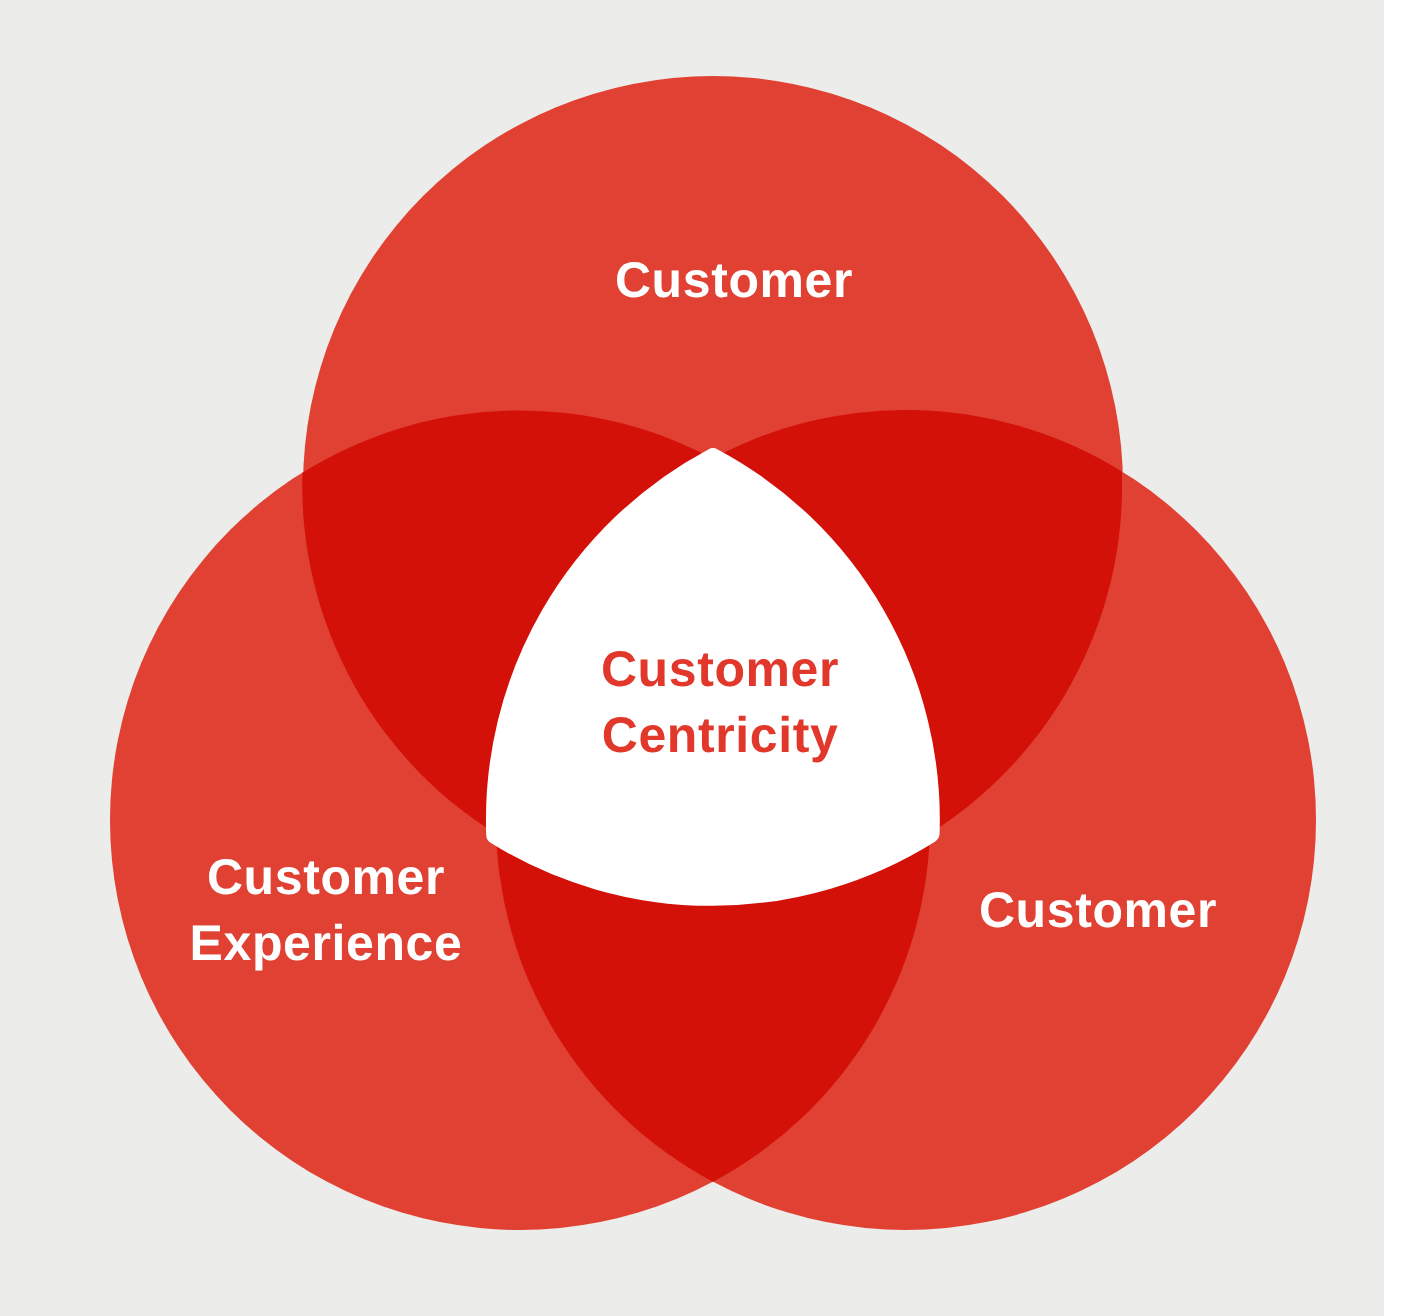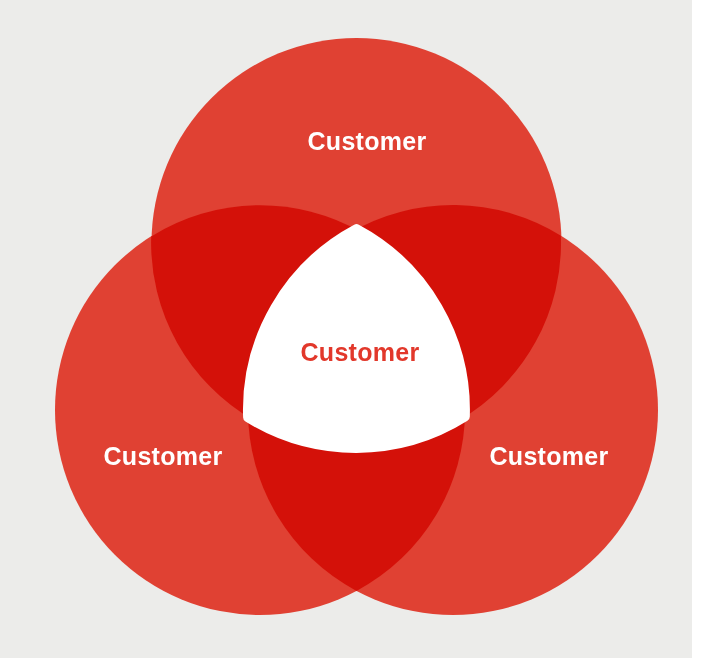--- a/index.html
+++ b/index.html
@@ -59,23 +59,25 @@
 
     <path d="M356.5 229.1 A205 205 0 0 1 464.8 416.6 A205 205 0 0 1 248.1 417.3 A205 205 0 0 1 356.5 229.1 Z" stroke-width="10" stroke-linejoin="round" stroke="#ffffff" fill="#ffffff"></path>
   </svg>
 
   <div class="venn-label journey">
     <span class="line">Customer</span>
   </div>
 
   <div class="venn-label experience">
     <span class="line">Customer</span>
+    <span class="line">Experience</span>
   </div>
 
   <div class="venn-label value">
     <span class="line">Customer</span>
   </div>
 
   <div class="venn-label center">
     <span class="line">Customer</span>
+    <span class="line">Centricity</span>
   </div>
 
 </div>
 
 </body></html>

